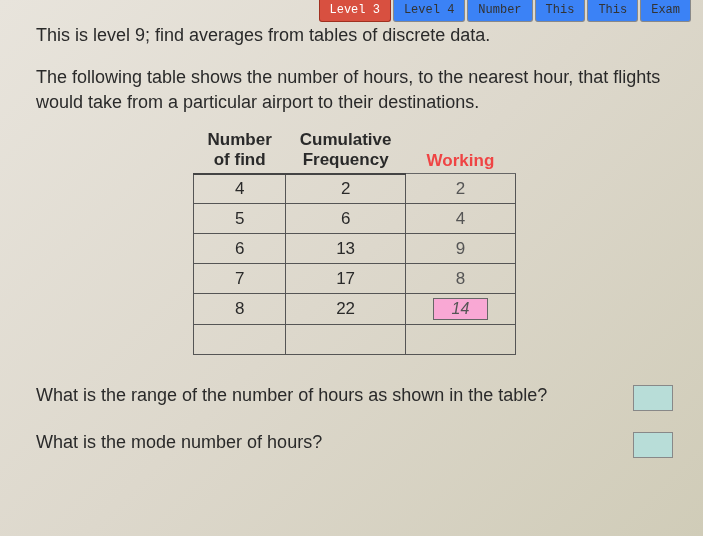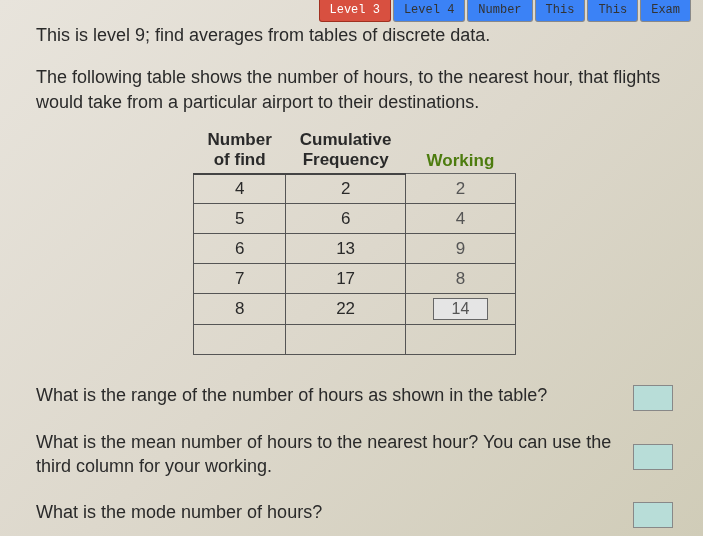--- a/index.html
+++ b/index.html
@@ -60,42 +60,43 @@
     th {
       font-size: 17px;
       font-weight: bold;
       padding: 2px 14px;
       text-align: center;
       border-bottom: 2px solid #444;
       vertical-align: bottom;
       line-height: 1.2;
     }
     th.working {
-      color: #4d7c0f;
+      color: #ef4444;
       font-weight: bold;
       border-bottom: 1px solid #666;
     }
     td {
       border: 1px solid #555;
       padding: 4px 22px;
       text-align: center;
       font-size: 17px;
       height: 30px;
     }
     td.work-cell {
       color: #555;
       width: 110px;
     }
     .work-input {
       display: inline-block;
       border: 1px solid #666;
-      background: #e5e5e5;
+      background: #f9a8d4;
       padding: 1px 18px;
       font-size: 16px;
       min-width: 50px;
+      font-style: italic;
     }
     .question {
       font-size: 18px;
       line-height: 1.35;
       margin-bottom: 22px;
       padding-right: 60px;
     }
     .answer-box {
       position: absolute;
       right: 0;
@@ -169,20 +170,16 @@
         </tr>
       </tbody>
     </table>
   </div>
 
   <div class="qrow">
     <p class="question">What is the range of the number of hours as shown in the table?</p>
     <div class="answer-box ab1"></div>
   </div>
   <div class="qrow">
-    <p class="question">What is the mean number of hours to the nearest hour? You can use the third column for your working.</p>
-    <div class="answer-box ab2"></div>
-  </div>
-  <div class="qrow">
     <p class="question">What is the mode number of hours?</p>
     <div class="answer-box ab3"></div>
   </div>
 </div>
 
 </body></html>

